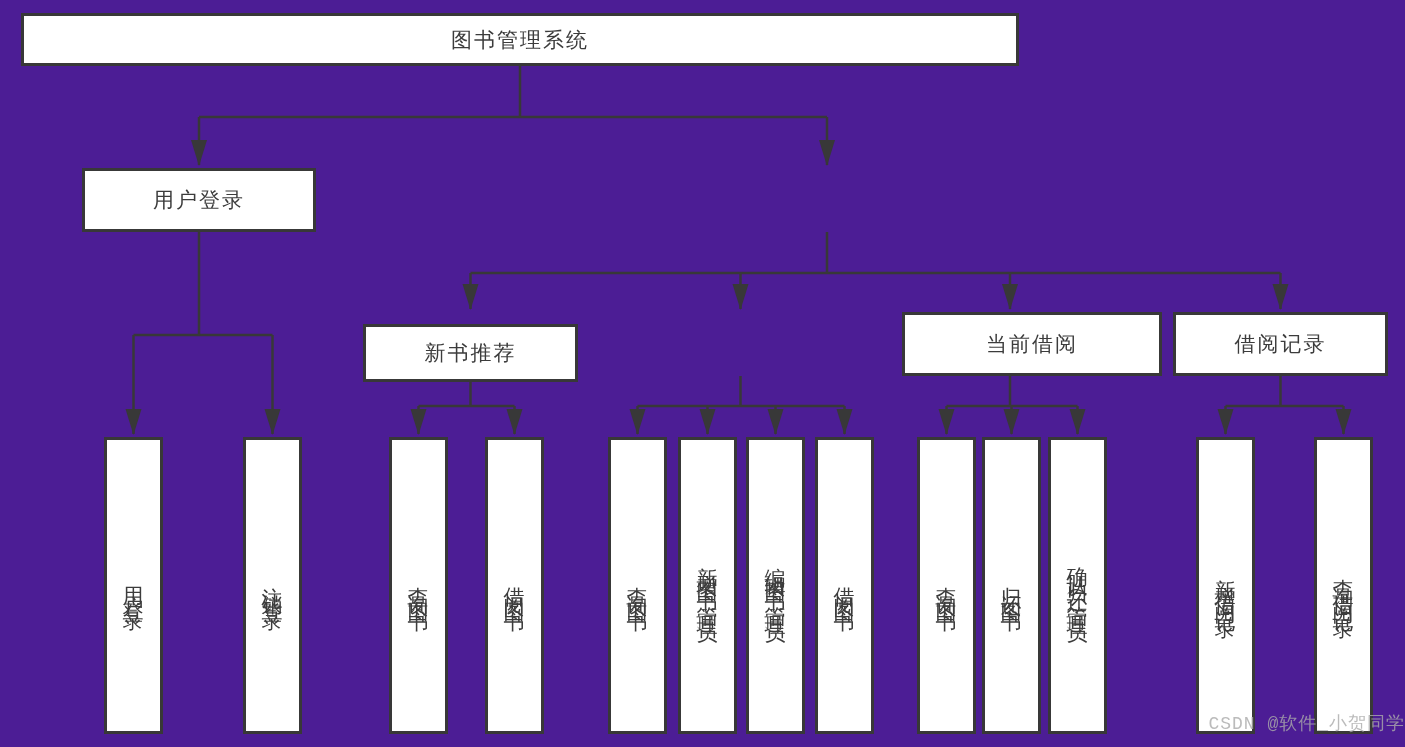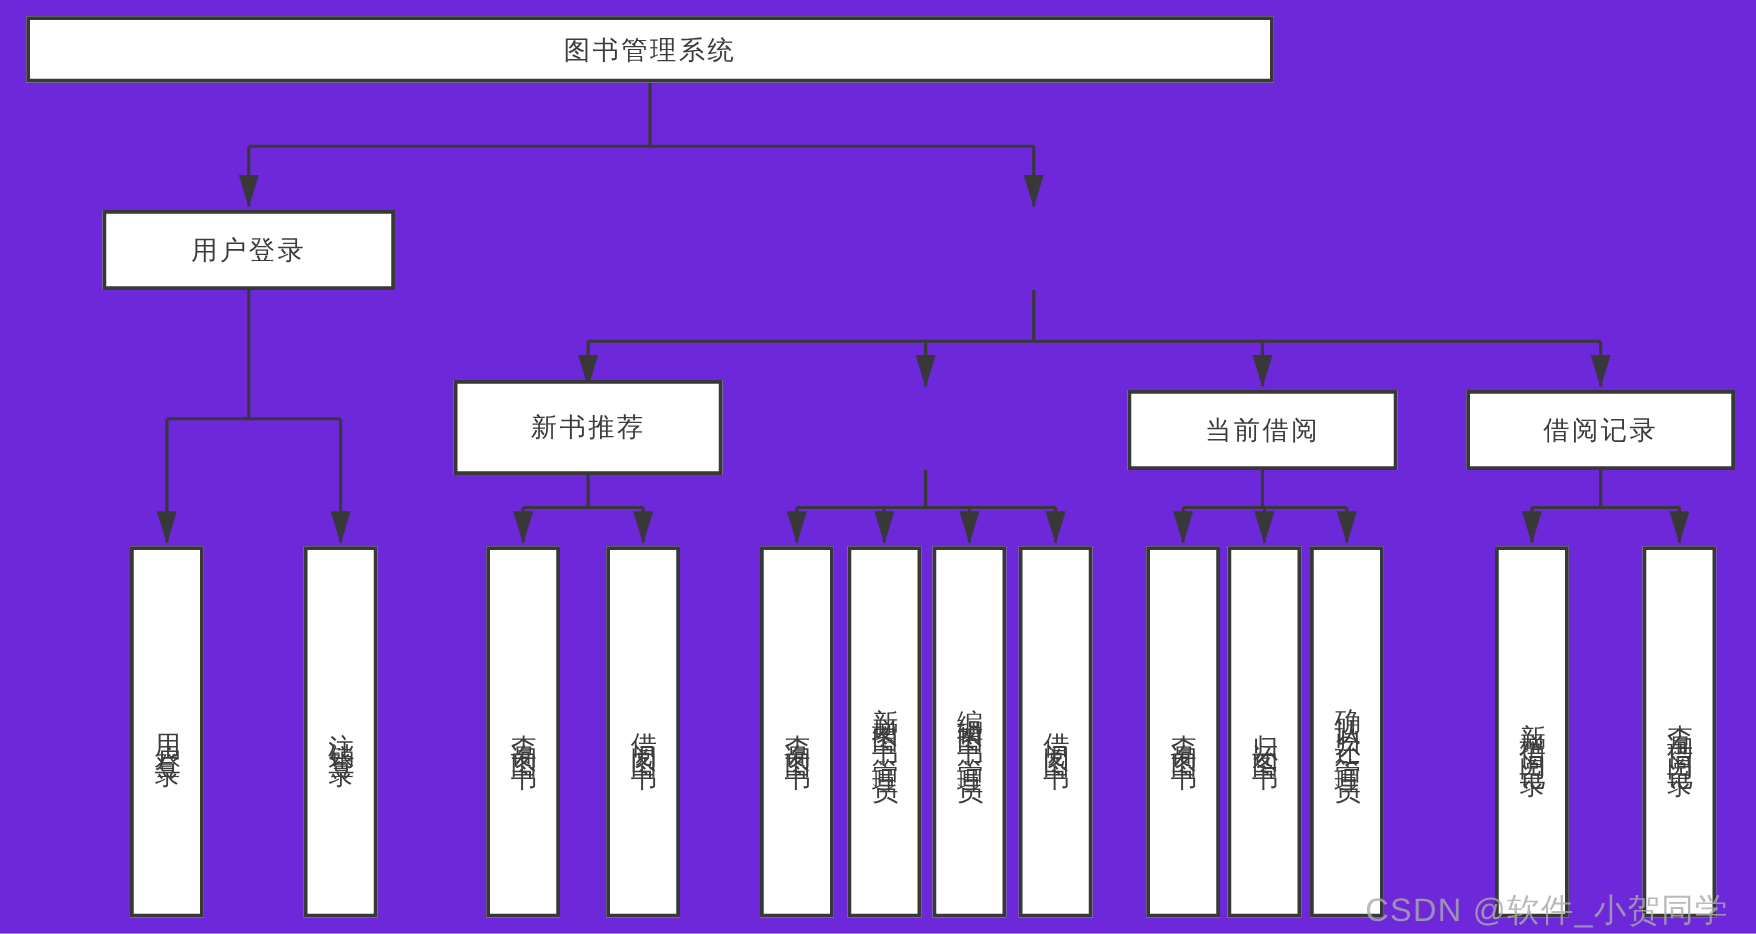--- a/index.html
+++ b/index.html
@@ -1,19 +1,19 @@
 <!DOCTYPE html>
 <html><head>
 <meta charset="utf-8">
 <style>
   html,body{margin:0;padding:0;background:#ffffff;}
   .canvas{
     position:relative;
     width:1405px;height:747px;
-    background:#6d28d9;
+    background:#4c1d95;
     font-family:"Liberation Sans","DejaVu Sans",sans-serif;
     overflow:hidden;
   }
   svg.connectors{position:absolute;left:0;top:0;}
   .ln{stroke:#383838;stroke-width:2.5;fill:none;}
   .node{
     position:absolute;
     box-sizing:border-box;
     background:#ffffff;
     border:3px solid #383838;
@@ -23,27 +23,28 @@
     font-size:21px;color:#3c3c3c;letter-spacing:2px;white-space:nowrap;
   }
   .node.v span{
     writing-mode:vertical-rl;
     text-orientation:mixed;
     font-size:21px;color:#3c3c3c;letter-spacing:8px;
     line-height:1;
   }
   .watermark{
     position:absolute;
-    right:22px;top:711px;
-    font-size:26px;
+    right:0;top:711px;
+    font-size:18px;
     color:#ababab;
     opacity:.8;
     letter-spacing:1px;
     white-space:nowrap;
     z-index:10;
+    font-family:Liberation Mono, monospace;
   }
 </style>
 </head>
 <body>
 
 <div class="canvas">
 
   <svg class="connectors" width="1405" height="747">
     <defs>
       <marker id="arr" markerWidth="30" markerHeight="18" refX="25" refY="8" orient="auto" markerUnits="userSpaceOnUse">
@@ -86,24 +87,24 @@
   </svg>
 
   <div class="node h" style="left:21px;top:13px;width:998px;height:53px">
     <span>图书管理系统</span>
   </div>
 
   <div class="node h" style="left:82px;top:168px;width:234px;height:64px">
     <span>用户登录</span>
   </div>
 
-  <div class="node h" style="left:363px;top:304px;width:215px;height:76px">
+  <div class="node h" style="left:363px;top:324px;width:215px;height:58px">
     <span>新书推荐</span>
   </div>
-  <div class="node h" style="left:902px;top:312px;width:216px;height:64px">
+  <div class="node h" style="left:902px;top:312px;width:260px;height:64px">
     <span>当前借阅</span>
   </div>
   <div class="node h" style="left:1173px;top:312px;width:215px;height:64px">
     <span>借阅记录</span>
   </div>
 
   <div class="node v" style="left:104px;top:437px;width:59px;height:297px">
     <span>用户登录</span>
   </div>
   <div class="node v" style="left:243px;top:437px;width:59px;height:297px">

